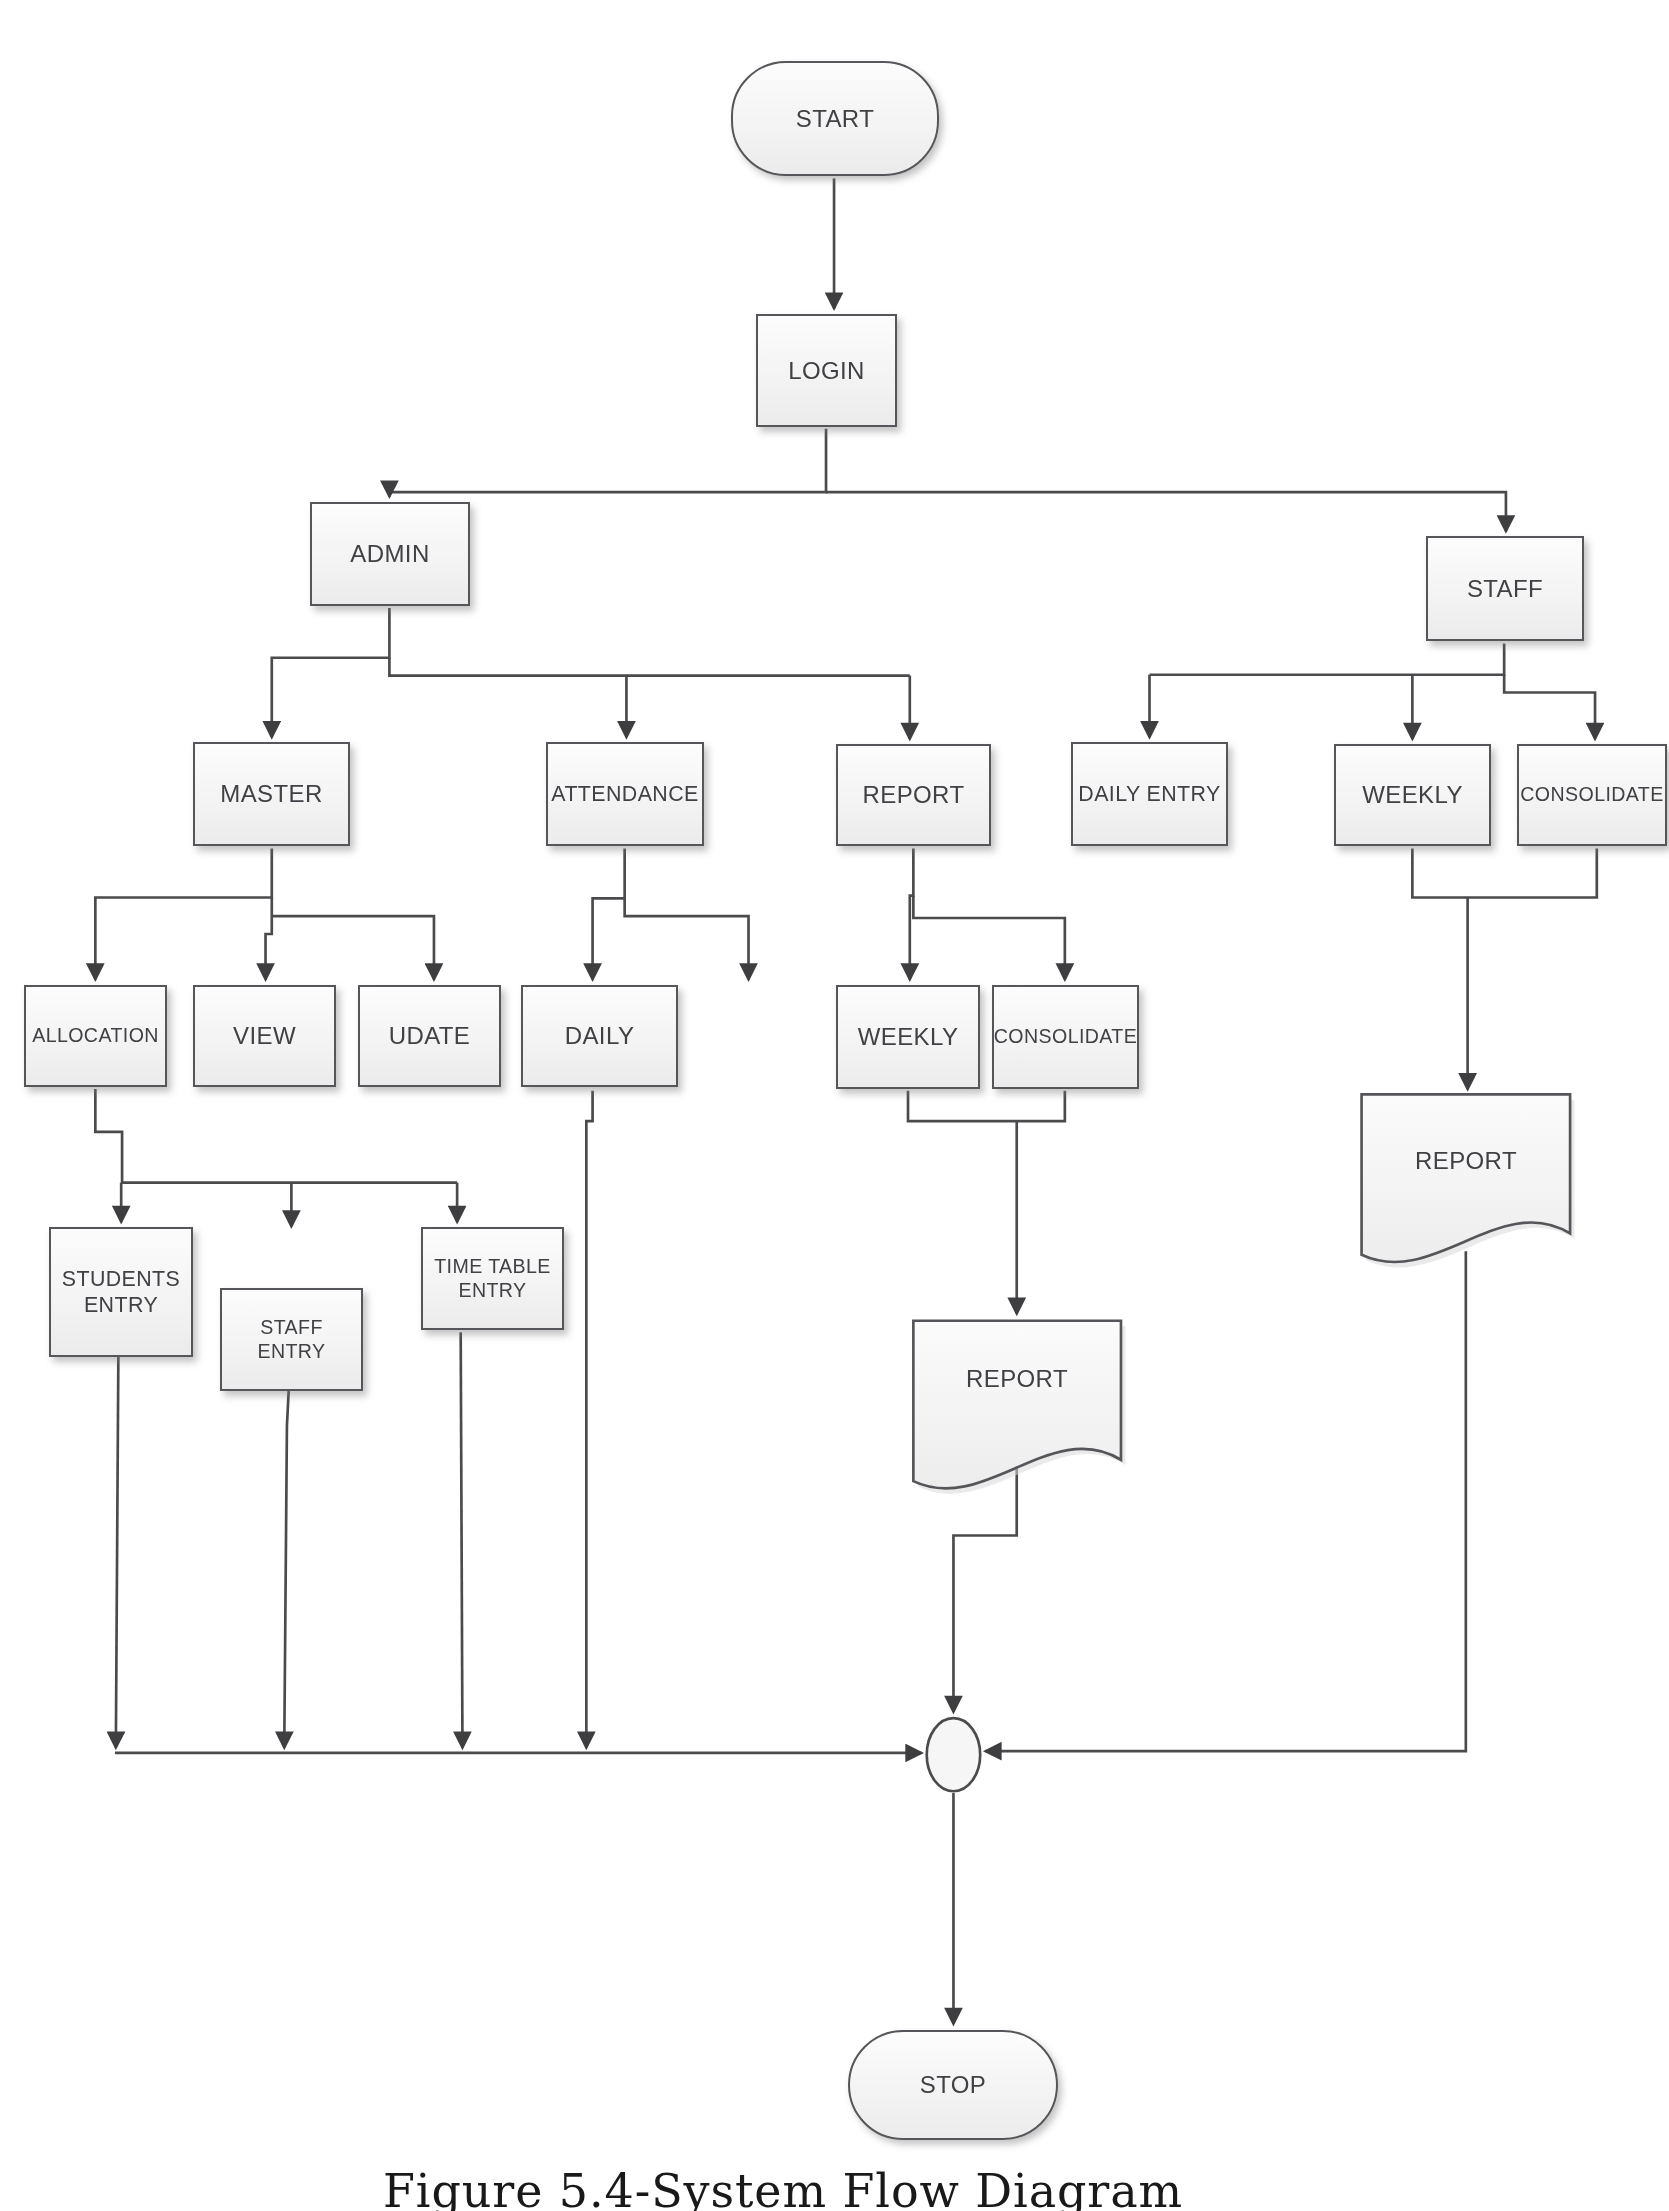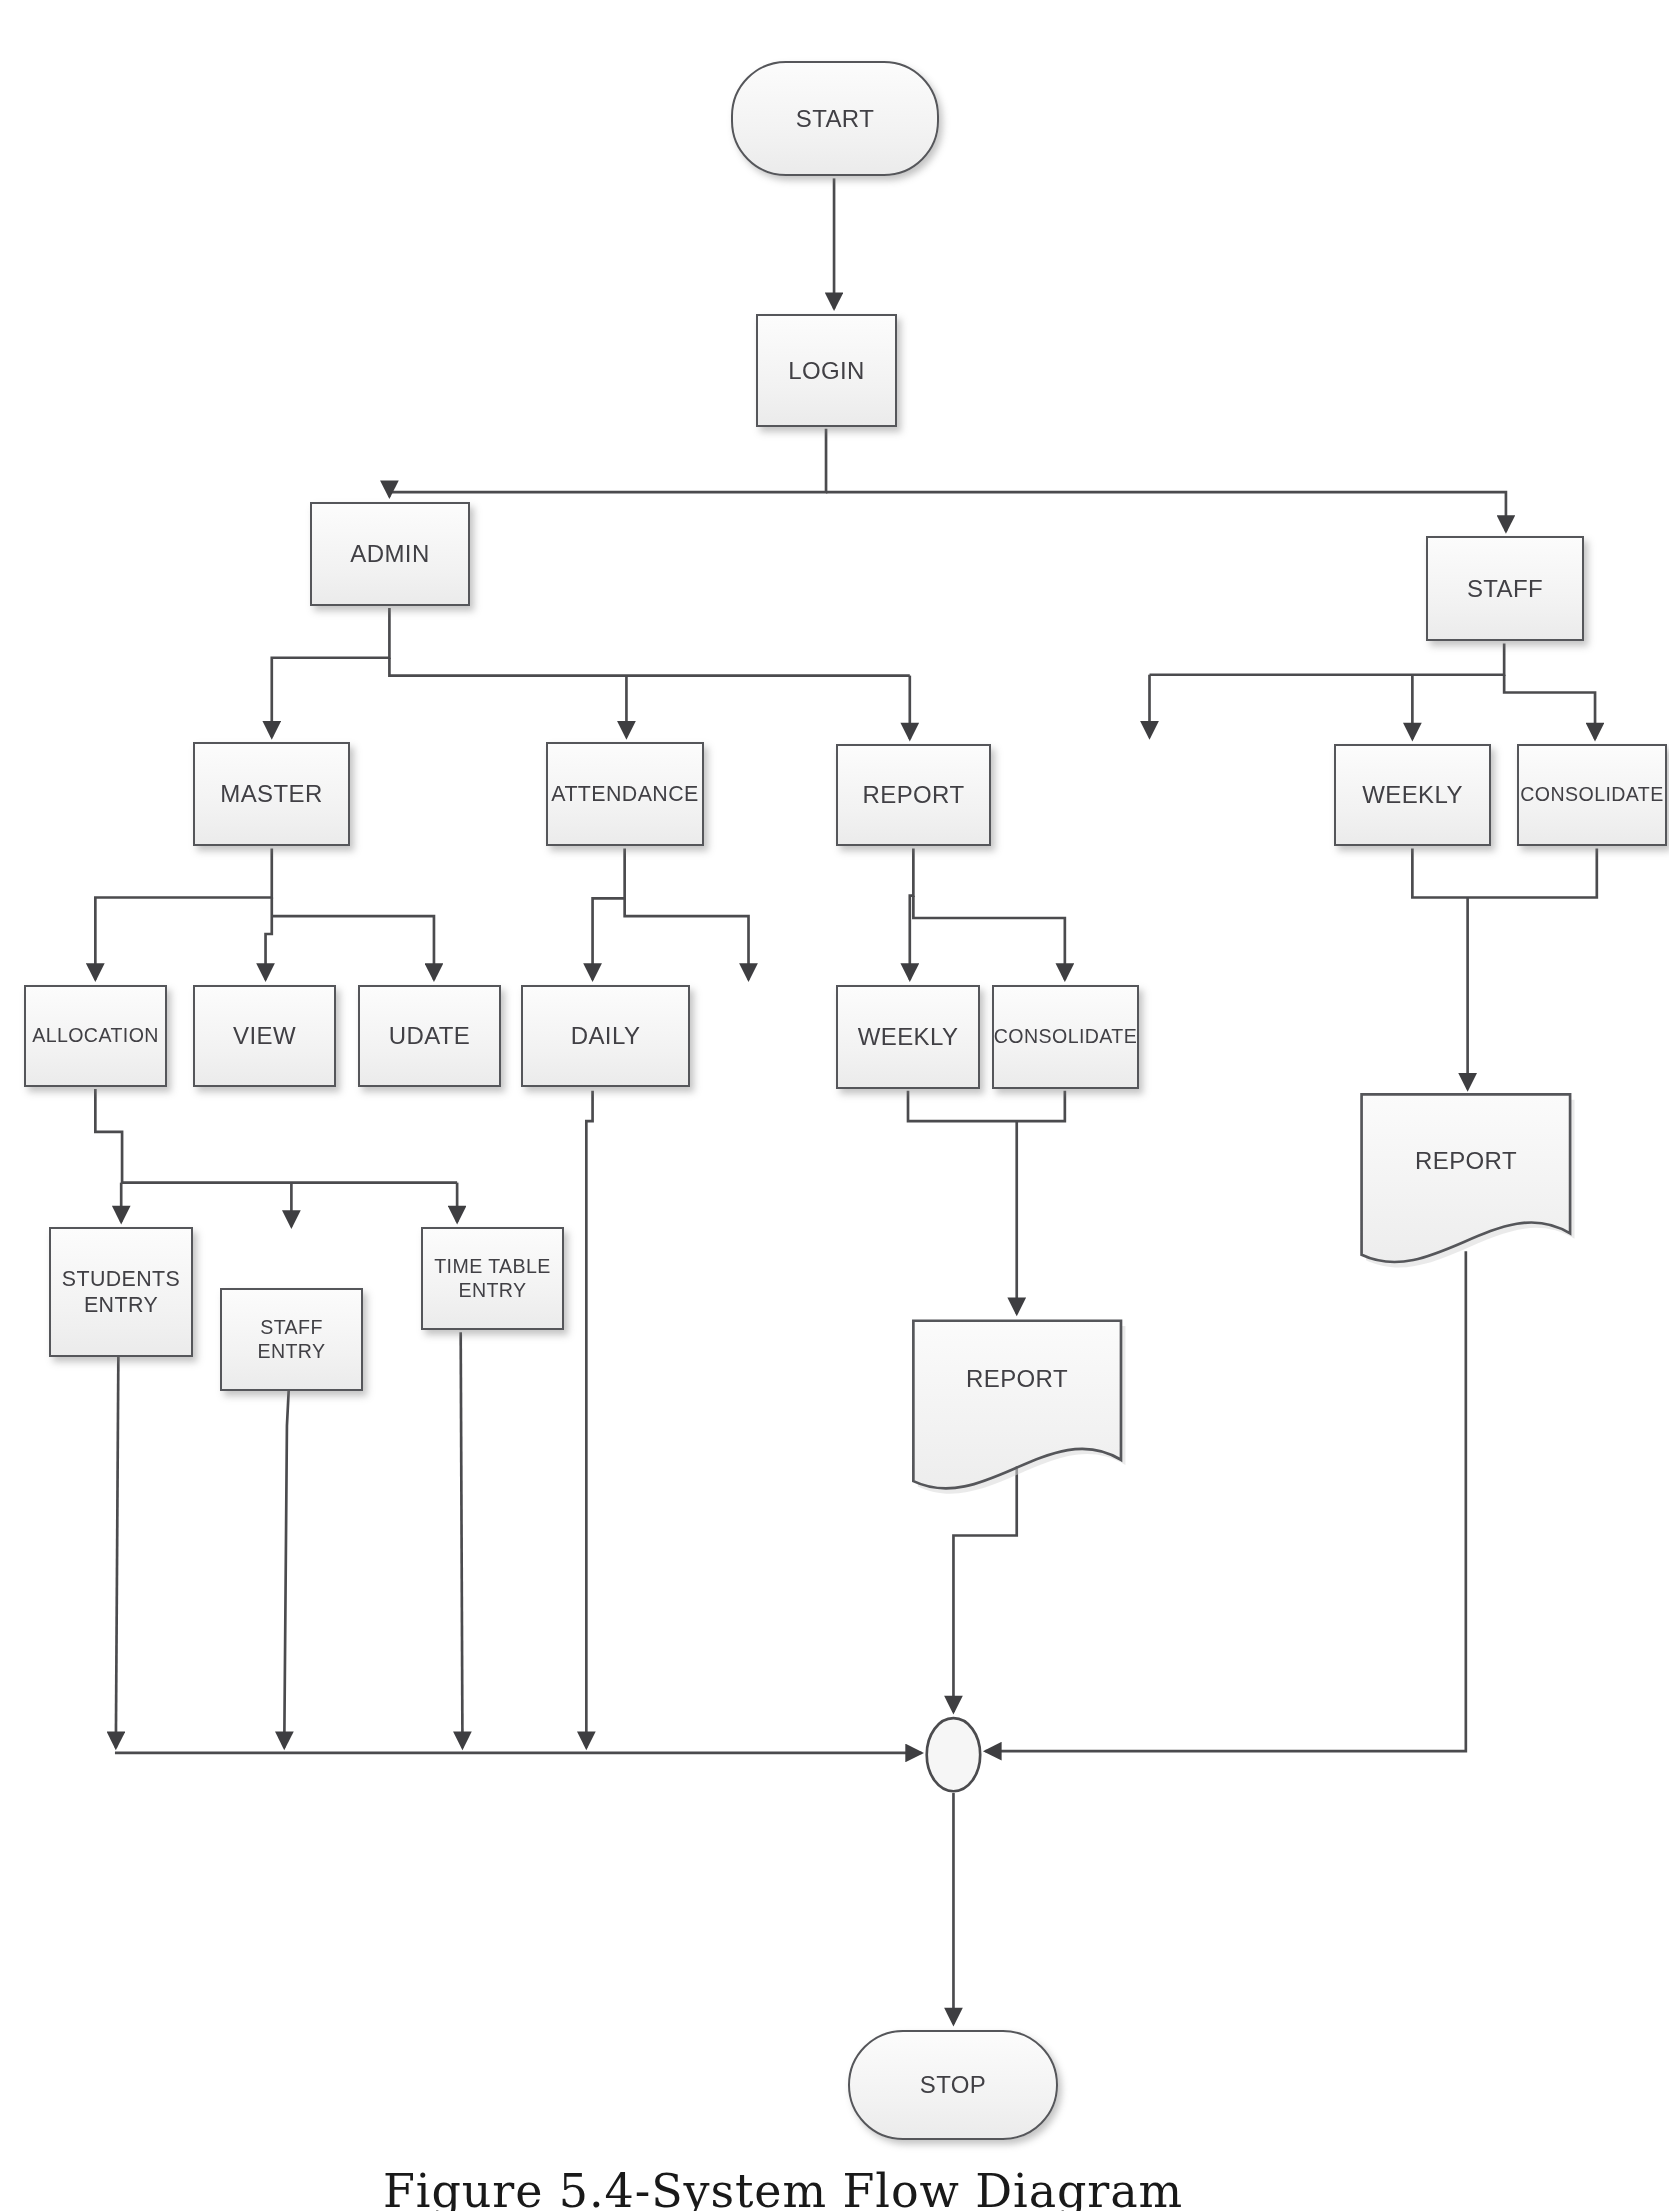--- a/index.html
+++ b/index.html
@@ -109,32 +109,33 @@
   <div class="node" style="left:310px;top:502px;width:160px;height:104px;">ADMIN</div>
 
   <div class="node" style="left:1426px;top:536px;width:158px;height:105px;">STAFF</div>
 
   <div class="node" style="left:193px;top:742px;width:157px;height:104px;">MASTER</div>
 
   <div class="node fs-md" style="left:546px;top:742px;width:158px;height:104px;">ATTENDANCE</div>
 
   <div class="node" style="left:836px;top:744px;width:155px;height:102px;">REPORT</div>
 
+  <div class="node fs-md" style="left:1071px;top:742px;width:157px;height:104px;">DAILY ENTRY</div>
 
   <div class="node" style="left:1334px;top:744px;width:157px;height:102px;">WEEKLY</div>
 
   <div class="node fs-sm" style="left:1517px;top:744px;width:150px;height:102px;">CONSOLIDATE</div>
 
   <div class="node fs-sm" style="left:24px;top:985px;width:143px;height:102px;">ALLOCATION</div>
 
   <div class="node" style="left:193px;top:985px;width:143px;height:102px;">VIEW</div>
 
   <div class="node" style="left:358px;top:985px;width:143px;height:102px;">UDATE</div>
 
-  <div class="node" style="left:521px;top:985px;width:169px;height:102px;">DAILY</div>
+  <div class="node" style="left:521px;top:985px;width:157px;height:102px;">DAILY</div>
 
 
   <div class="node" style="left:836px;top:985px;width:144px;height:104px;">WEEKLY</div>
 
   <div class="node fs-sm" style="left:992px;top:985px;width:147px;height:104px;">CONSOLIDATE</div>
 
   <div class="node fs-md" style="left:49px;top:1227px;width:144px;height:130px;">STUDENTS ENTRY</div>
 
   <div class="node fs-sm" style="left:220px;top:1288px;width:143px;height:103px;">STAFF ENTRY</div>
 

